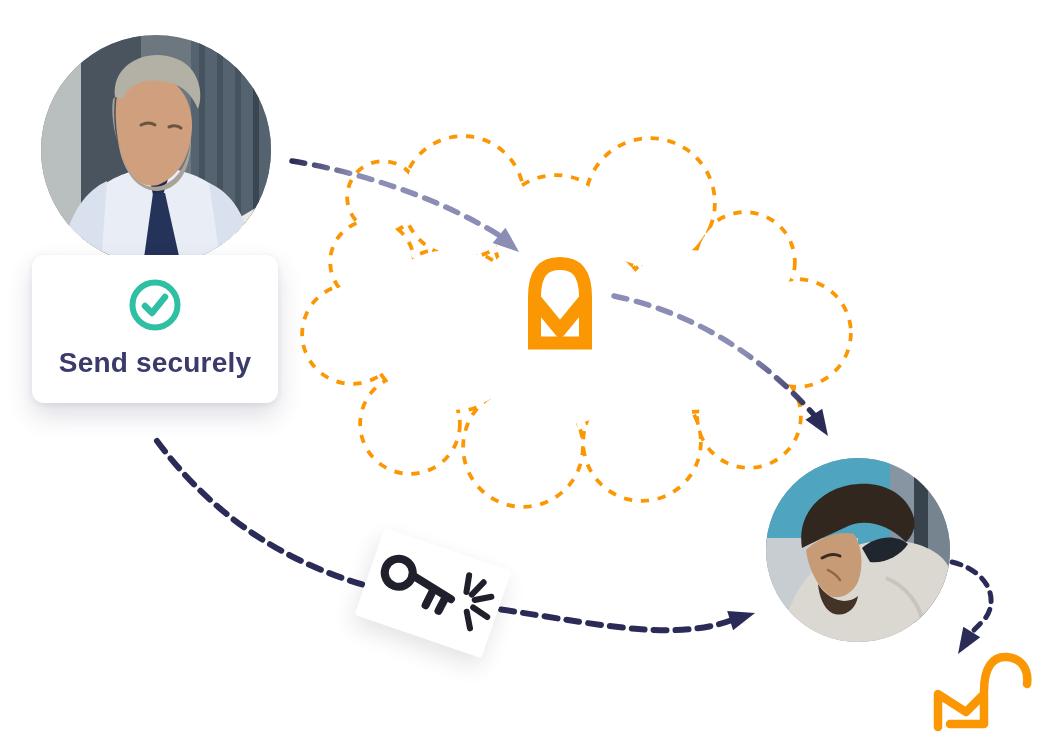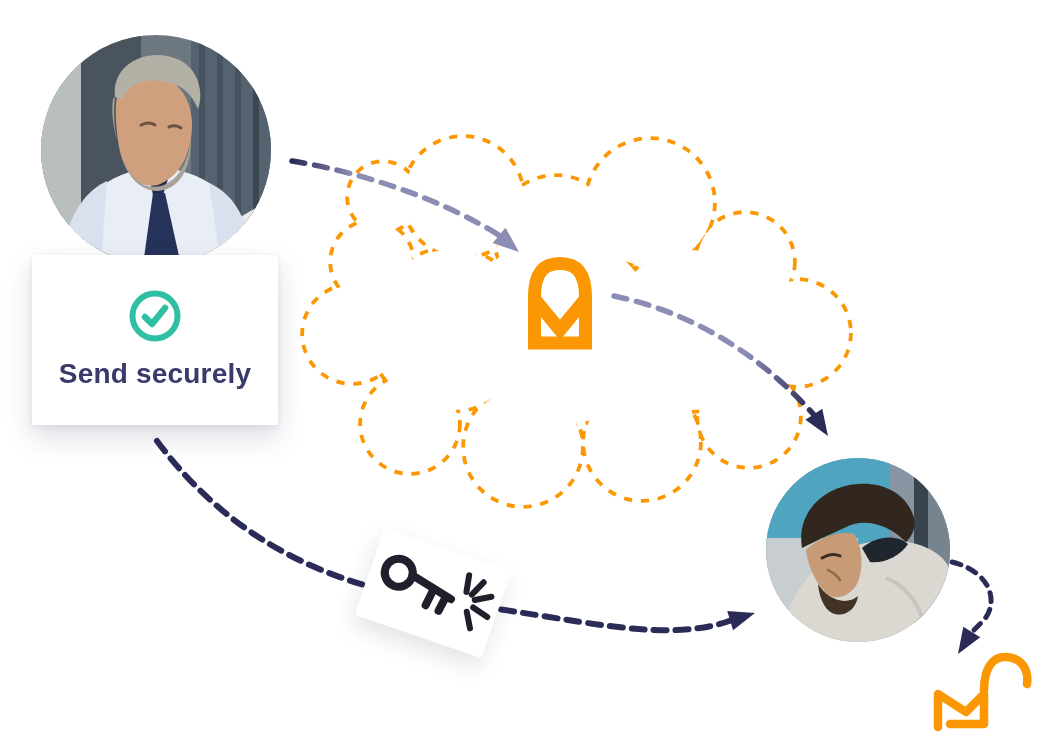--- a/index.html
+++ b/index.html
@@ -10,22 +10,22 @@
   .vector-layer { position:absolute; left:0; top:0; z-index:1; }
 
   
   .photo { position:absolute; border-radius:50%; overflow:hidden; z-index:2; }
   .photo svg { display:block; }
   .photo-sender { left:41px; top:35px; width:230px; height:230px; }
   .photo-recipient { left:766px; top:458px; width:184px; height:184px; }
 
   
   .send-card {
-    position:absolute; left:32px; top:255px; width:246px; height:170px;
-    background:#ffffff; border-radius:0; z-index:3;
+    position:absolute; left:32px; top:255px; width:246px; height:148px;
+    background:#ffffff; border-radius:12px; z-index:3;
     box-shadow:0 12px 26px rgba(43,43,87,0.16), 0 2px 6px rgba(43,43,87,0.08);
     display:flex; flex-direction:column; align-items:center; justify-content:center; gap:16px;
   }
   .send-card .label {
     color:#3B3B6B; font-size:28px; font-weight:700; letter-spacing:0.2px;
   }
 
   
   .key-card {
     position:absolute; left:366px; top:547px; width:134px; height:92px;

